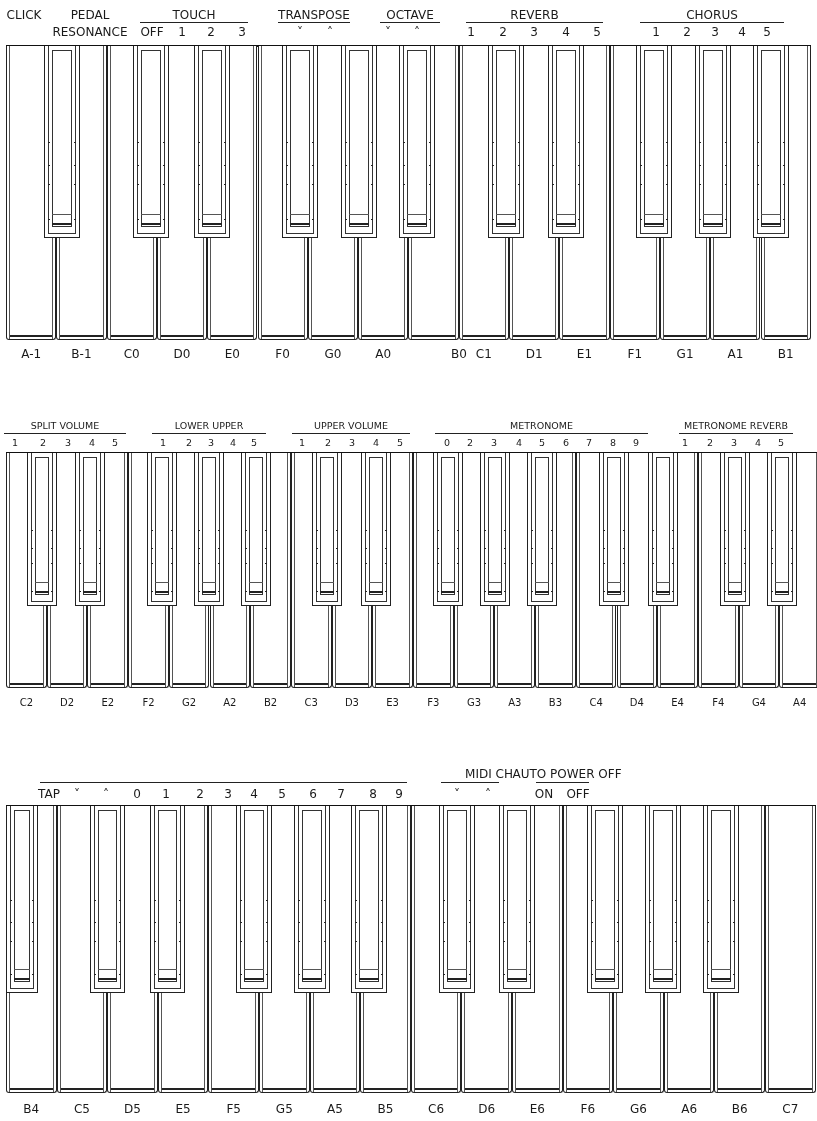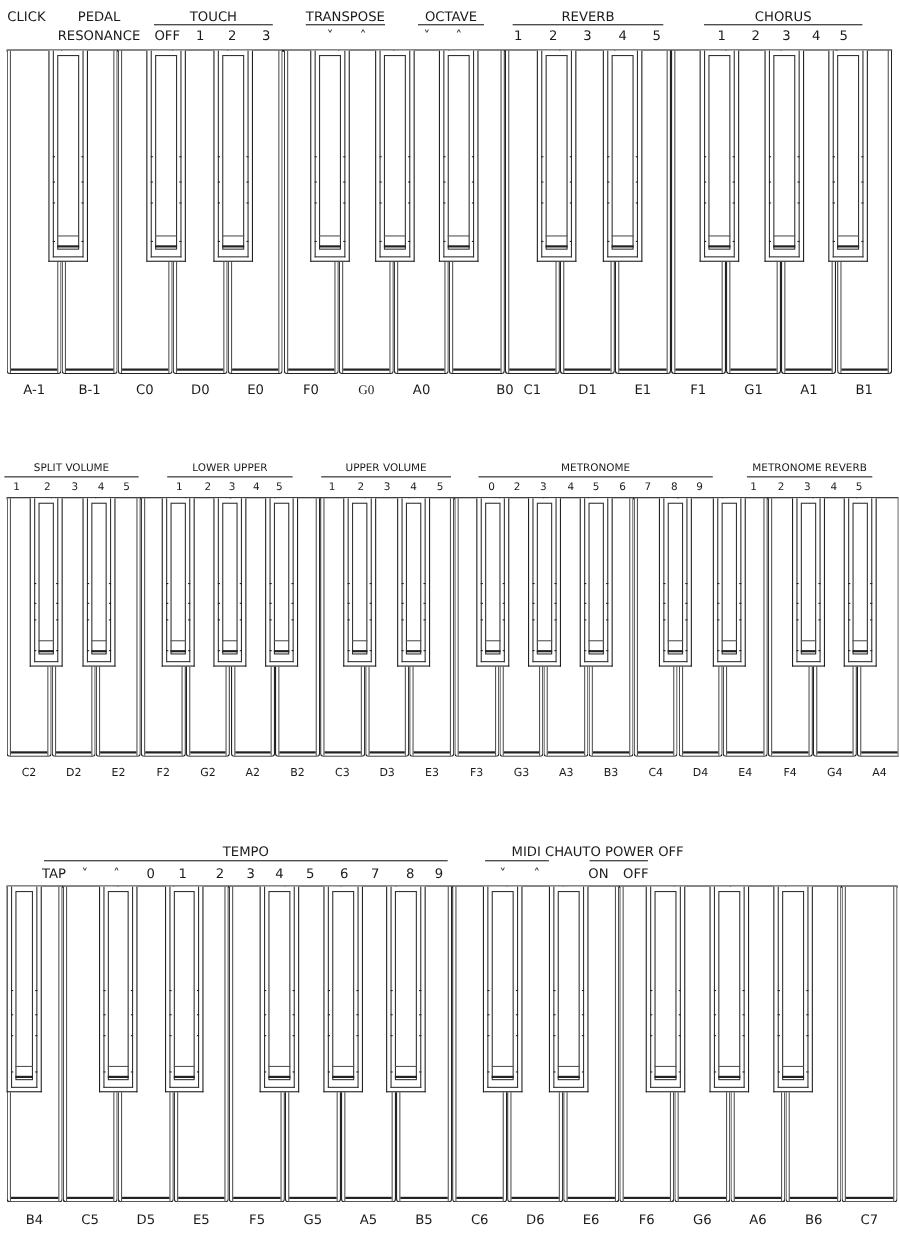--- a/index.html
+++ b/index.html
@@ -67,21 +67,21 @@
       <div class="note" style="left: 81.45px; top: 347px;">B-1</div>
       <div class="wkey" style="left: 106.6px; top: 46px; width: 50.3px; height: 294px;"></div>
       <div class="note" style="left: 131.75px; top: 347px;">C0</div>
       <div class="wkey" style="left: 156.9px; top: 46px; width: 50.3px; height: 294px;"></div>
       <div class="note" style="left: 182.05px; top: 347px;">D0</div>
       <div class="wkey" style="left: 207.2px; top: 46px; width: 50.3px; height: 294px;"></div>
       <div class="note" style="left: 232.35px; top: 347px;">E0</div>
       <div class="wkey" style="left: 257.5px; top: 46px; width: 50.3px; height: 294px;"></div>
       <div class="note" style="left: 282.65px; top: 347px;">F0</div>
       <div class="wkey" style="left: 307.8px; top: 46px; width: 50.3px; height: 294px;"></div>
-      <div class="note" style="left: 332.95px; top: 347px; font-family: Liberation Serif, serif;">G0</div>
+      <div class="note" style="left: 332.95px; top: 347px;">G0</div>
       <div class="wkey" style="left: 358.1px; top: 46px; width: 50.3px; height: 294px;"></div>
       <div class="note" style="left: 383.25px; top: 347px;">A0</div>
       <div class="wkey" style="left: 408.4px; top: 46px; width: 50.3px; height: 294px;"></div>
       <div class="note" style="left: 459px; top: 347px;">B0</div>
       <div class="wkey" style="left: 458.7px; top: 46px; width: 50.3px; height: 294px;"></div>
       <div class="note" style="left: 483.85px; top: 347px;">C1</div>
       <div class="wkey" style="left: 509px; top: 46px; width: 50.3px; height: 294px;"></div>
       <div class="note" style="left: 534.15px; top: 347px;">D1</div>
       <div class="wkey" style="left: 559.3px; top: 46px; width: 50.3px; height: 294px;"></div>
       <div class="note" style="left: 584.45px; top: 347px;">E1</div>
@@ -495,21 +495,20 @@
         <div class="tick" style="top: 76.5px; right: 3px;"></div>
         <div class="tick" style="top: 94.86px; left: 3px;"></div>
         <div class="tick" style="top: 94.86px; right: 3px;"></div>
         <div class="tick" style="top: 110.16px; left: 3px;"></div>
         <div class="tick" style="top: 110.16px; right: 3px;"></div>
         <div class="tick" style="top: 137.7px; left: 3px;"></div>
         <div class="tick" style="top: 137.7px; right: 3px;"></div>
       </div>
     </div>
     <div class="abs" style="left: 0px; top: 0px; width: 817px; height: 1121px;">
-      <div class="grp" style="left: 40px; width: 367px; top: 767px;">TEMPO</div>
       <div class="grpline" style="left: 40px; width: 367px; top: 782px;"></div>
       <div class="grp" style="left: 460px; width: 58px; top: 767px;">MIDI CH</div>
       <div class="grpline" style="left: 441px; width: 58px; top: 782px;"></div>
       <div class="grp" style="left: 512px; width: 110px; top: 767px;">AUTO POWER OFF</div>
       <div class="grpline" style="left: 536px; width: 53px; top: 782px;"></div>
       <div class="lbl" style="left: 49px; top: 787px;">TAP</div>
       <div class="lbl" style="left: 77px; top: 787px;">˅</div>
       <div class="lbl" style="left: 106px; top: 787px;">˄</div>
       <div class="lbl" style="left: 137px; top: 787px;">0</div>
       <div class="lbl" style="left: 166px; top: 787px;">1</div>

